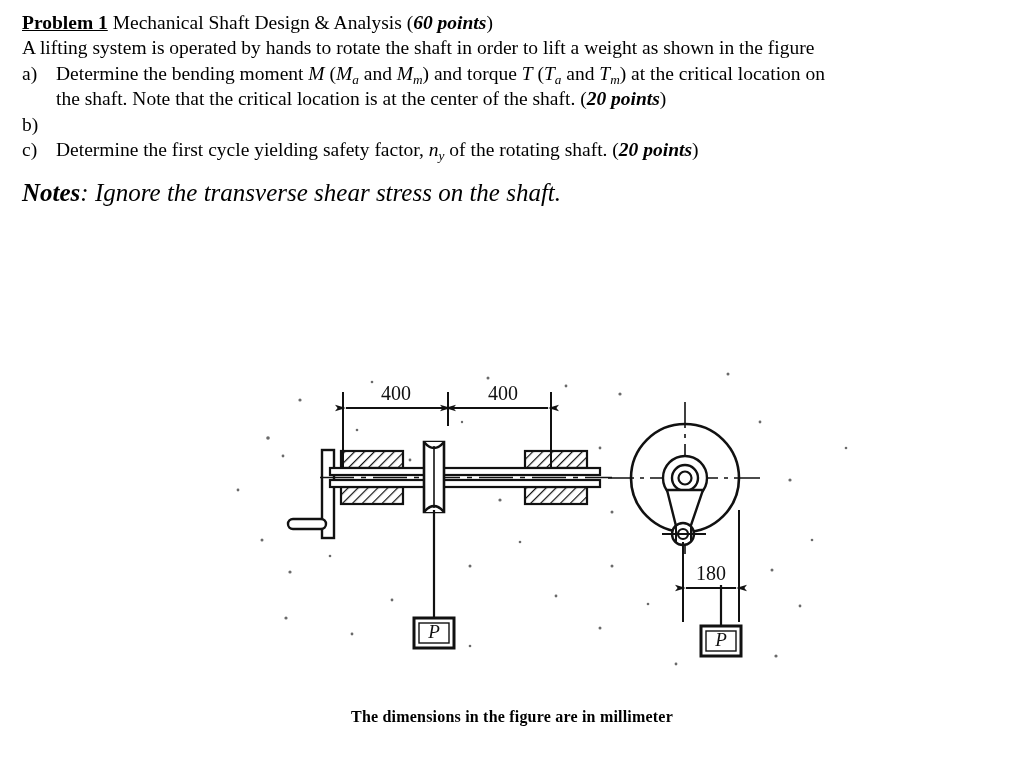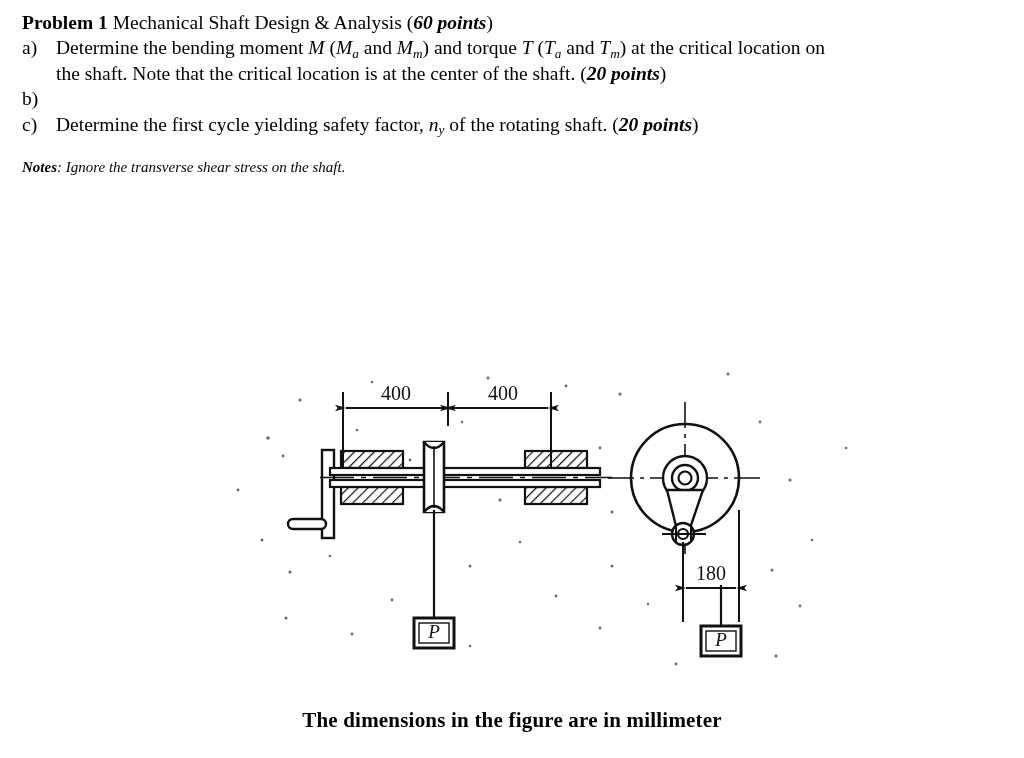--- a/index.html
+++ b/index.html
@@ -25,21 +25,21 @@
   
   .prose {
     font-size: 19.5px;
     line-height: 25.4px;
     text-align: left;
   }
   .ln { white-space: nowrap; }
   .b { font-weight: bold; font-style: italic; }
   .i { font-style: italic; }
   .bi { font-weight: bold; font-style: italic; }
-  .bu { font-weight: bold; }
+  .bu { font-weight: bold; text-decoration: underline; }
   .var { font-style: italic; }
   sub {
     font-size: 0.68em;
     line-height: 0;
     vertical-align: baseline;
     position: relative;
     top: 0.28em;
   }
   .sub-i { font-style: italic; }
 
@@ -48,38 +48,38 @@
     display: flex;
     align-items: flex-start;
   }
   .item-mark {
     width: 34px;
     flex: 0 0 34px;
     font-size: 19.5px;
   }
   .item-body { flex: 1 1 auto; }
   .gap { height: 18px; }
-  .notes { font-size: 15px; }
+  .notes { font-size: 25px; }
 
   
   .figure {
     position: absolute;
     left: 0;
     top: 360px;
     width: 1024px;
     height: 406px;
   }
   .fig-svg { display: block; }
   .caption {
     position: absolute;
     left: 0;
     top: 348px;
     width: 1024px;
     text-align: center;
-    font-size: 21px;
+    font-size: 16px;
     font-weight: bold;
     letter-spacing: 0.2px;
   }
   .dimtext {
     font-family: "Liberation Serif", "DejaVu Serif", serif;
     font-size: 20px;
     fill: #111;
   }
   .ptext {
     font-family: "Liberation Serif", "DejaVu Serif", serif;
@@ -92,20 +92,21 @@
 <body>
 
 <div class="page">
 
   <div class="prose">
 
     <div class="ln">
       <span class="bu">Problem 1</span><span> Mechanical Shaft Design &amp; Analysis (</span><span class="b">60 points</span><span>)</span>
     </div>
 
+    <div class="ln">A lifting system is operated by hands to rotate the shaft in order to lift a weight as shown in the figure</div>
 
 
 
     <div class="item">
       <div class="item-mark">a)</div>
       <div class="item-body">
         <div class="ln">
           <span>Determine the bending moment </span><span class="var">M</span><span> (</span><span class="var">M</span><sub class="sub-i">a</sub><span> and </span><span class="var">M</span><sub class="sub-i">m</sub><span>) and torque </span><span class="var">T</span><span> (</span><span class="var">T</span><sub class="sub-i">a</sub><span> and </span><span class="var">T</span><sub class="sub-i">m</sub><span>) at the critical location on</span>
         </div>
         <div class="ln">

